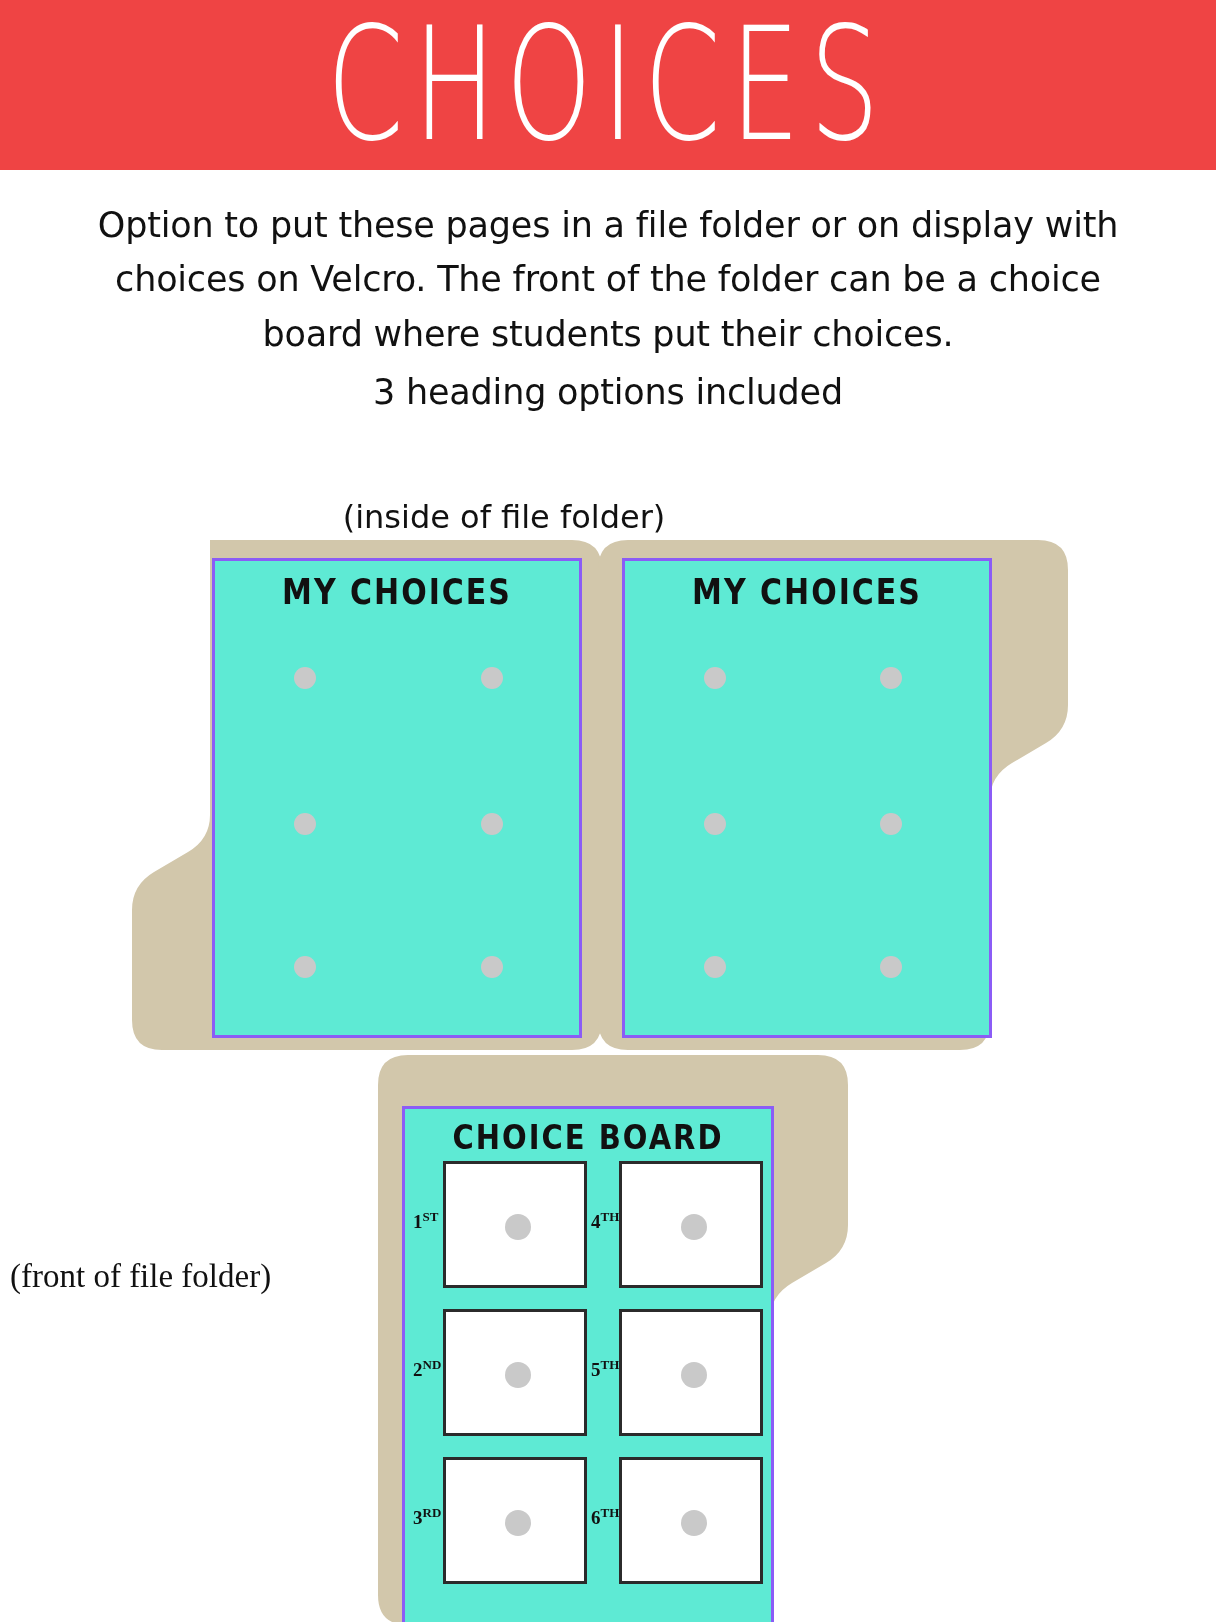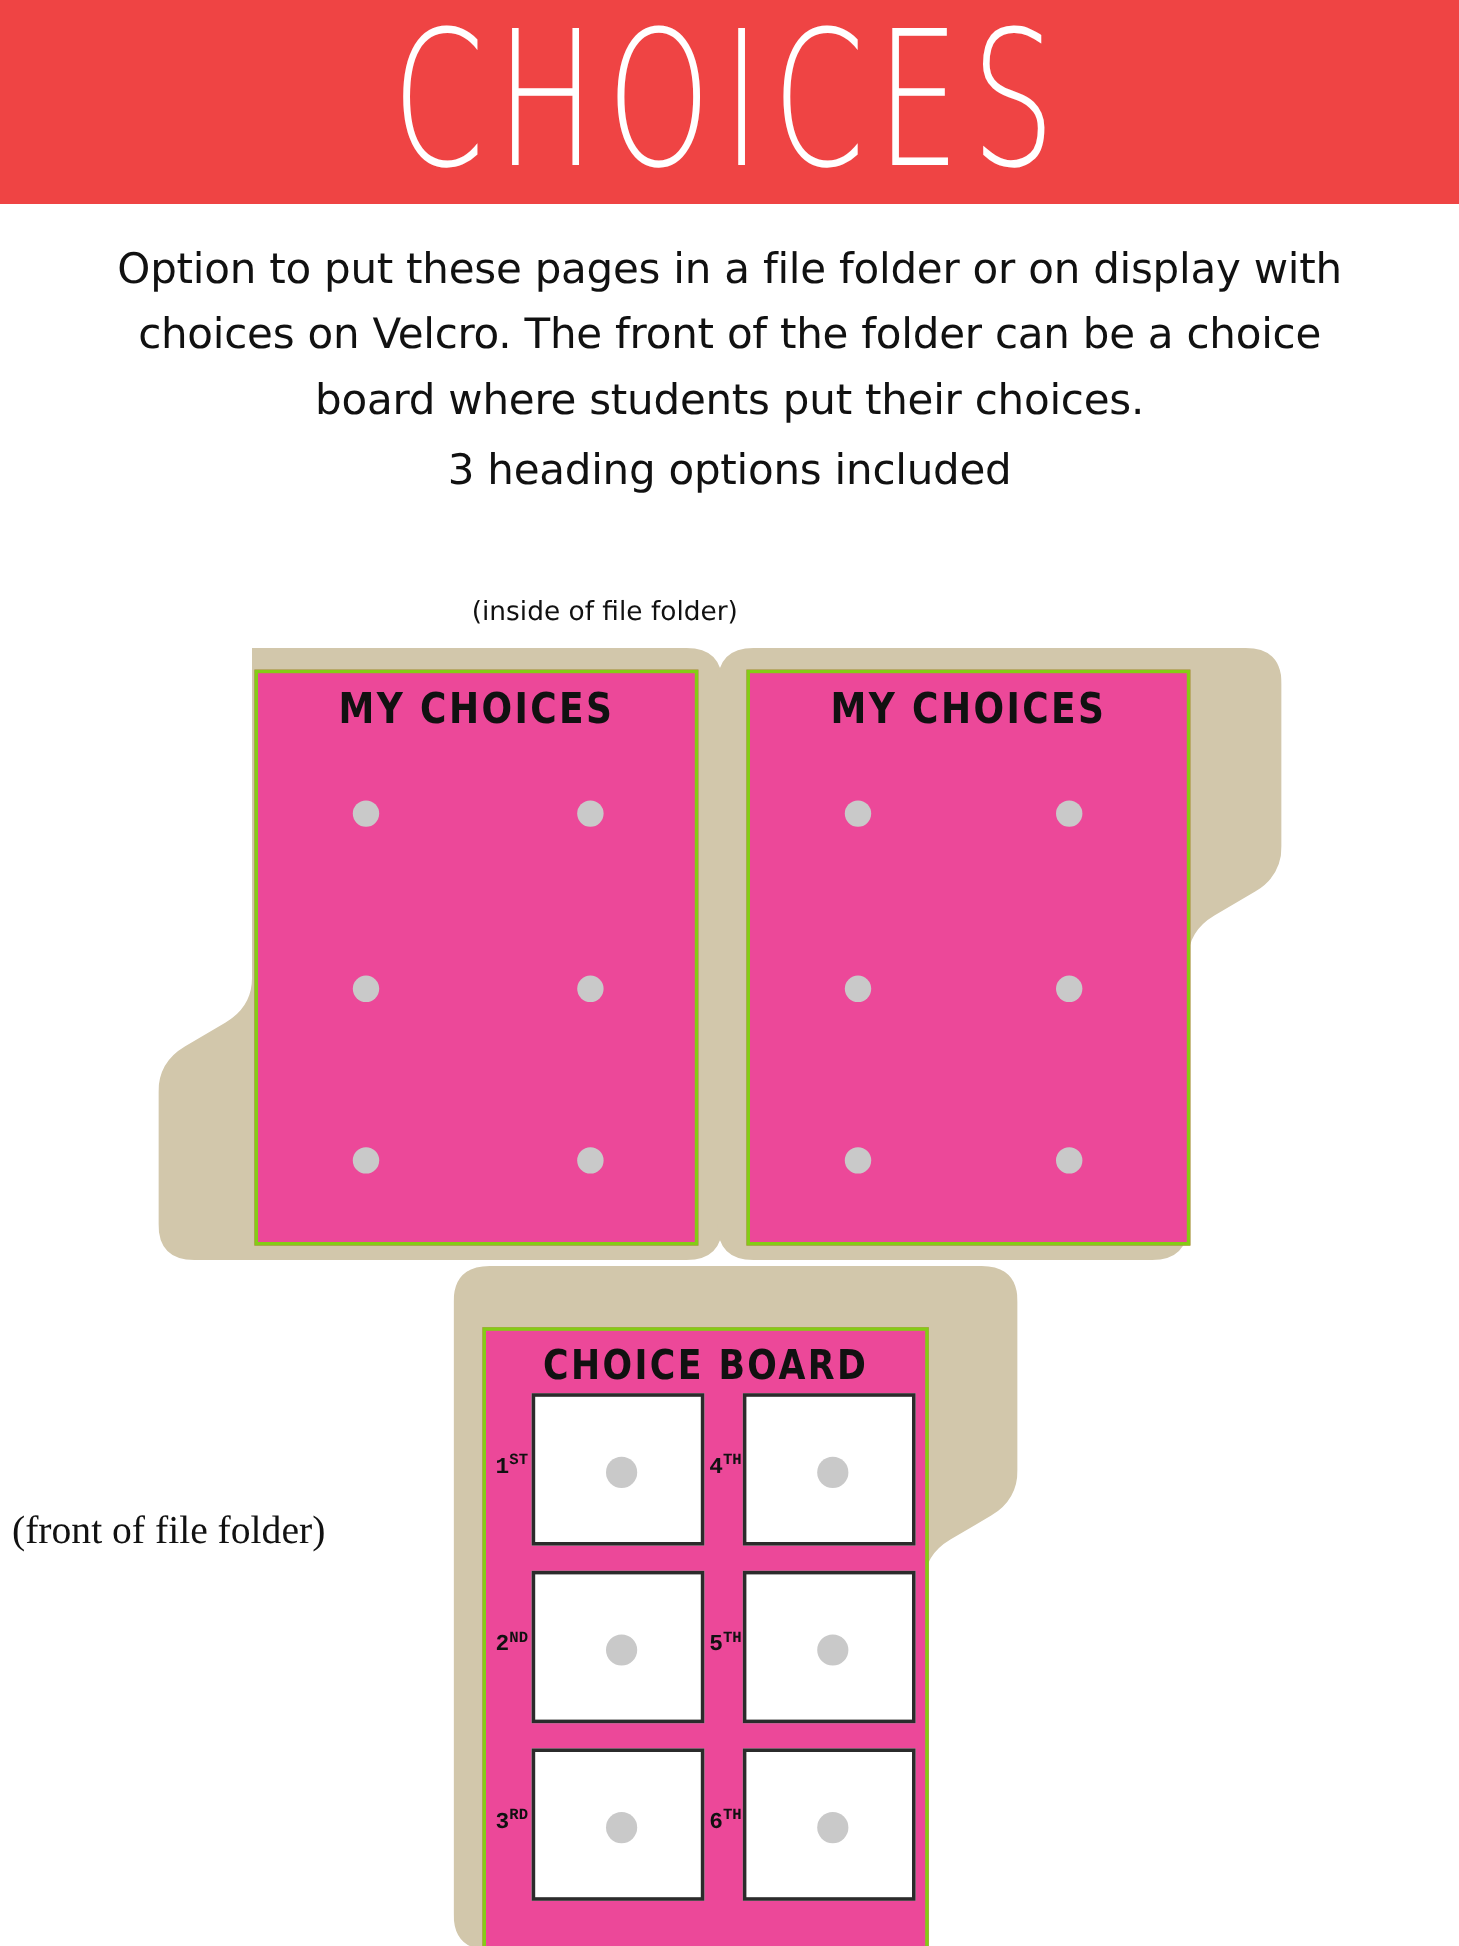--- a/index.html
+++ b/index.html
@@ -57,21 +57,21 @@
     margin-top: 4px;
   }
 
   .inside-label {
     position: absolute;
     left: 0;
     top: 498px;
     width: 1008px;
     text-align: center;
     font-family: "DejaVu Sans", sans-serif;
-    font-size: 22px;
+    font-size: 32px;
     color: #111111;
   }
 
   .front-label {
     position: absolute;
     left: 10px;
     top: 1258px;
     width: 380px;
     text-align: left;
     font-family: Liberation Serif, serif;
@@ -96,22 +96,22 @@
     top: 540px;
   }
   .folder-front {
     left: 378px;
     top: 1055px;
   }
 
   
   .page {
     position: absolute;
-    background: #ec4899;
-    border: 3px solid #84cc16;
+    background: #5eead4;
+    border: 3px solid #8b5cf6;
     box-sizing: border-box;
   }
   .page-left {
     left: 212px;
     top: 558px;
     width: 370px;
     height: 480px;
   }
   .page-right {
     left: 622px;
@@ -166,21 +166,21 @@
   .board-cell {
     position: absolute;
     width: 144px;
     height: 127px;
     border: 3px solid #2b2b2b;
     box-sizing: border-box;
     background: #ffffff;
   }
   .board-num {
     position: absolute;
-    font-family: Liberation Mono, monospace;
+    font-family: Liberation Serif, serif;
     font-weight: 700;
     font-size: 19px;
     color: #111111;
     letter-spacing: 0px;
   }
   .board-num sup {
     font-size: 13px;
     vertical-align: super;
   }
   .board-dot {

